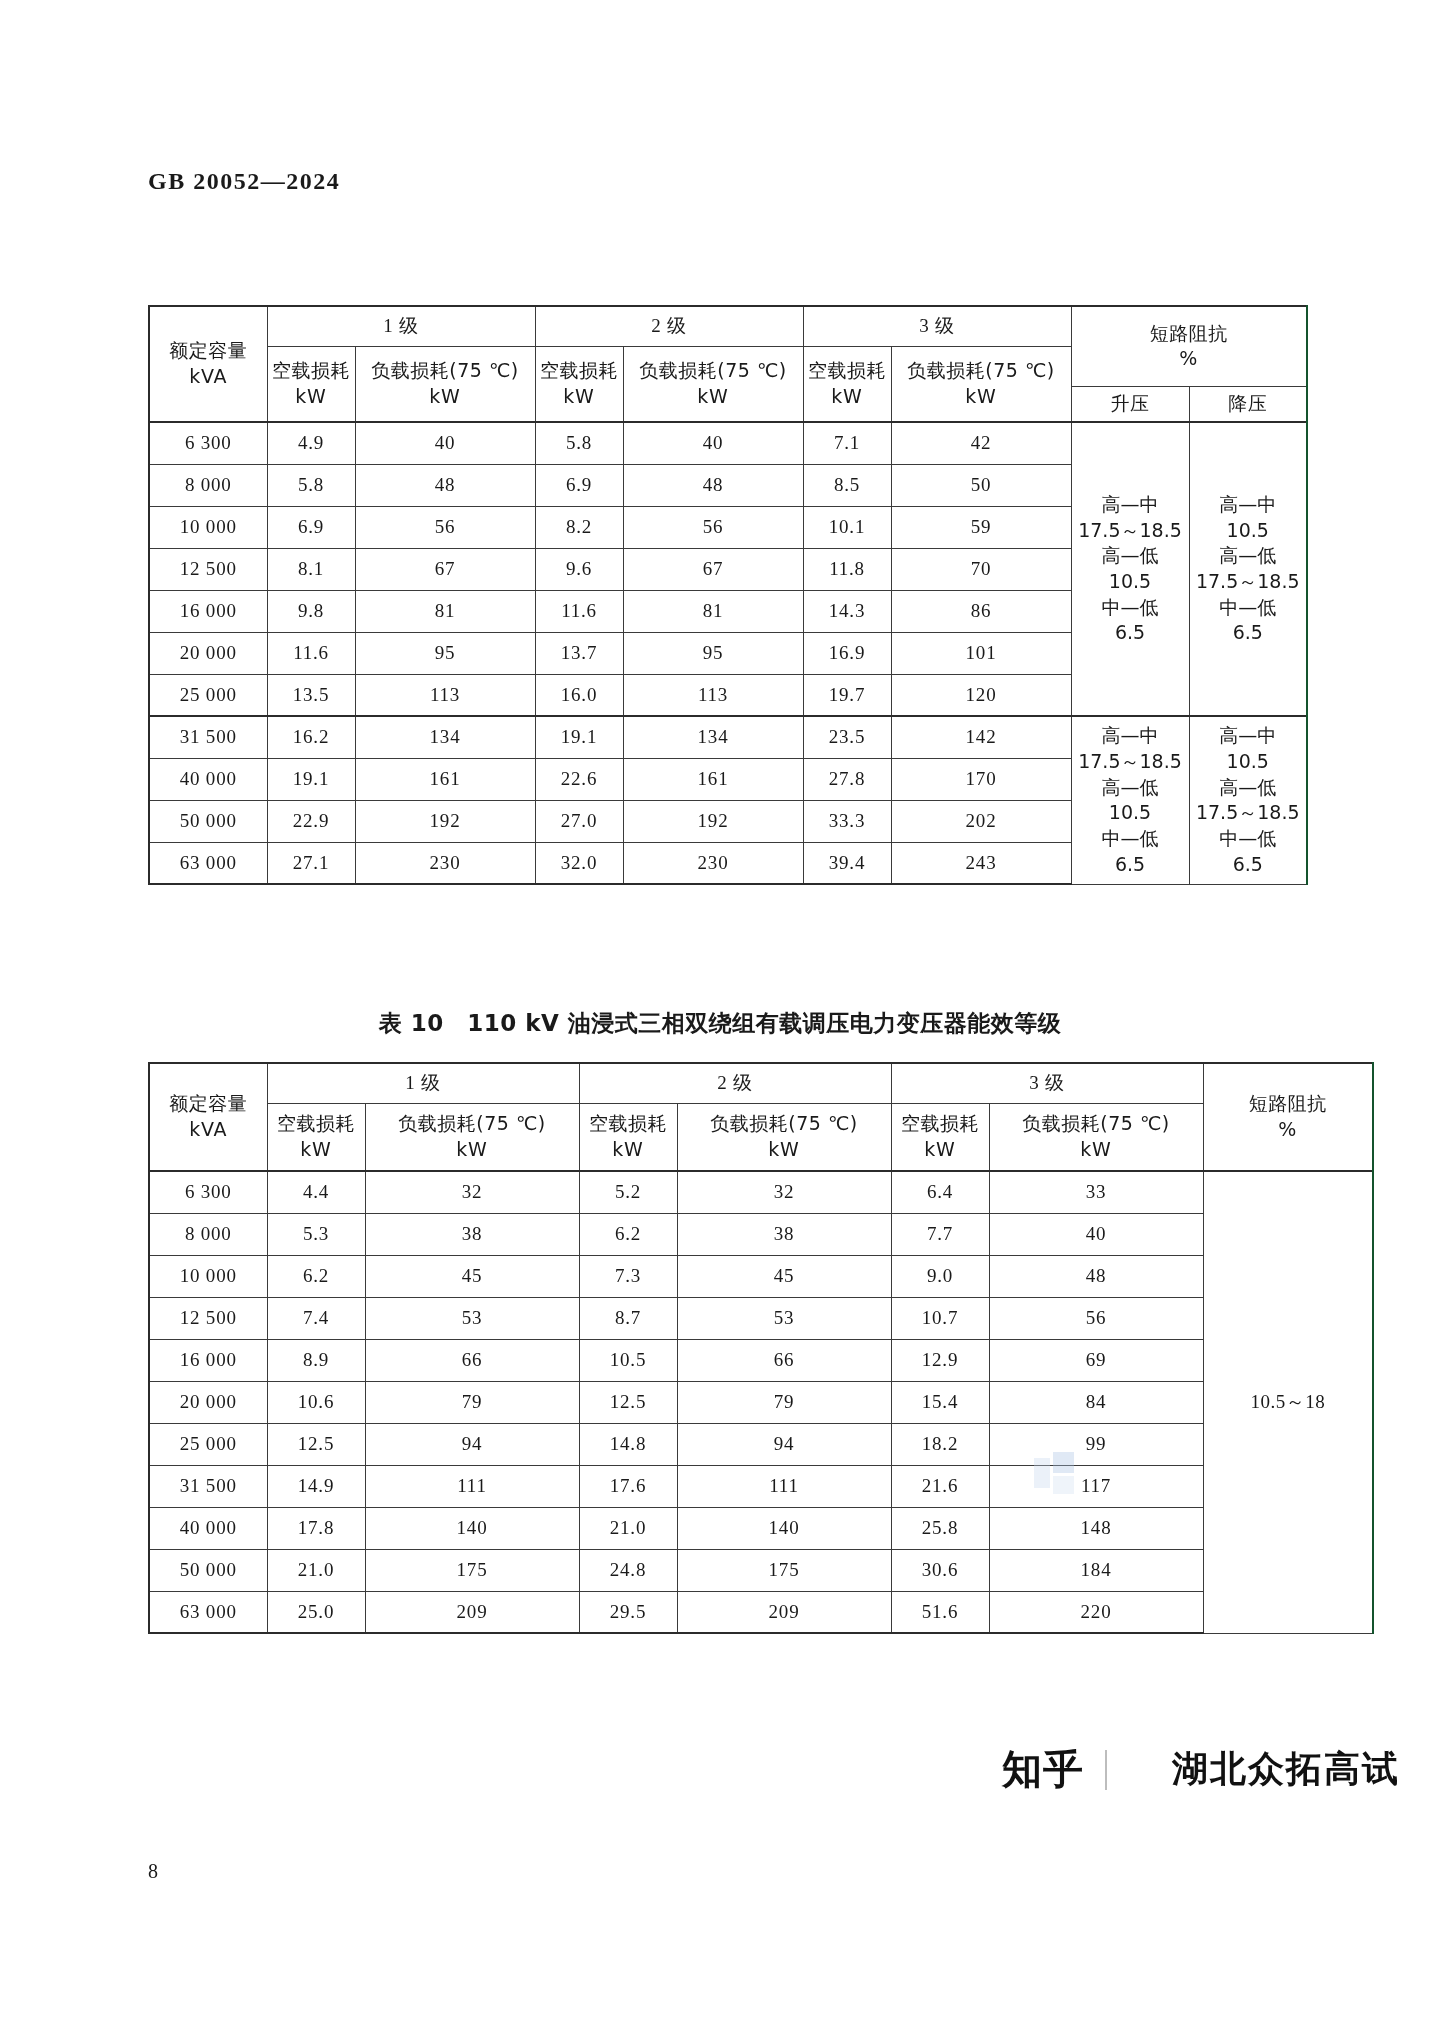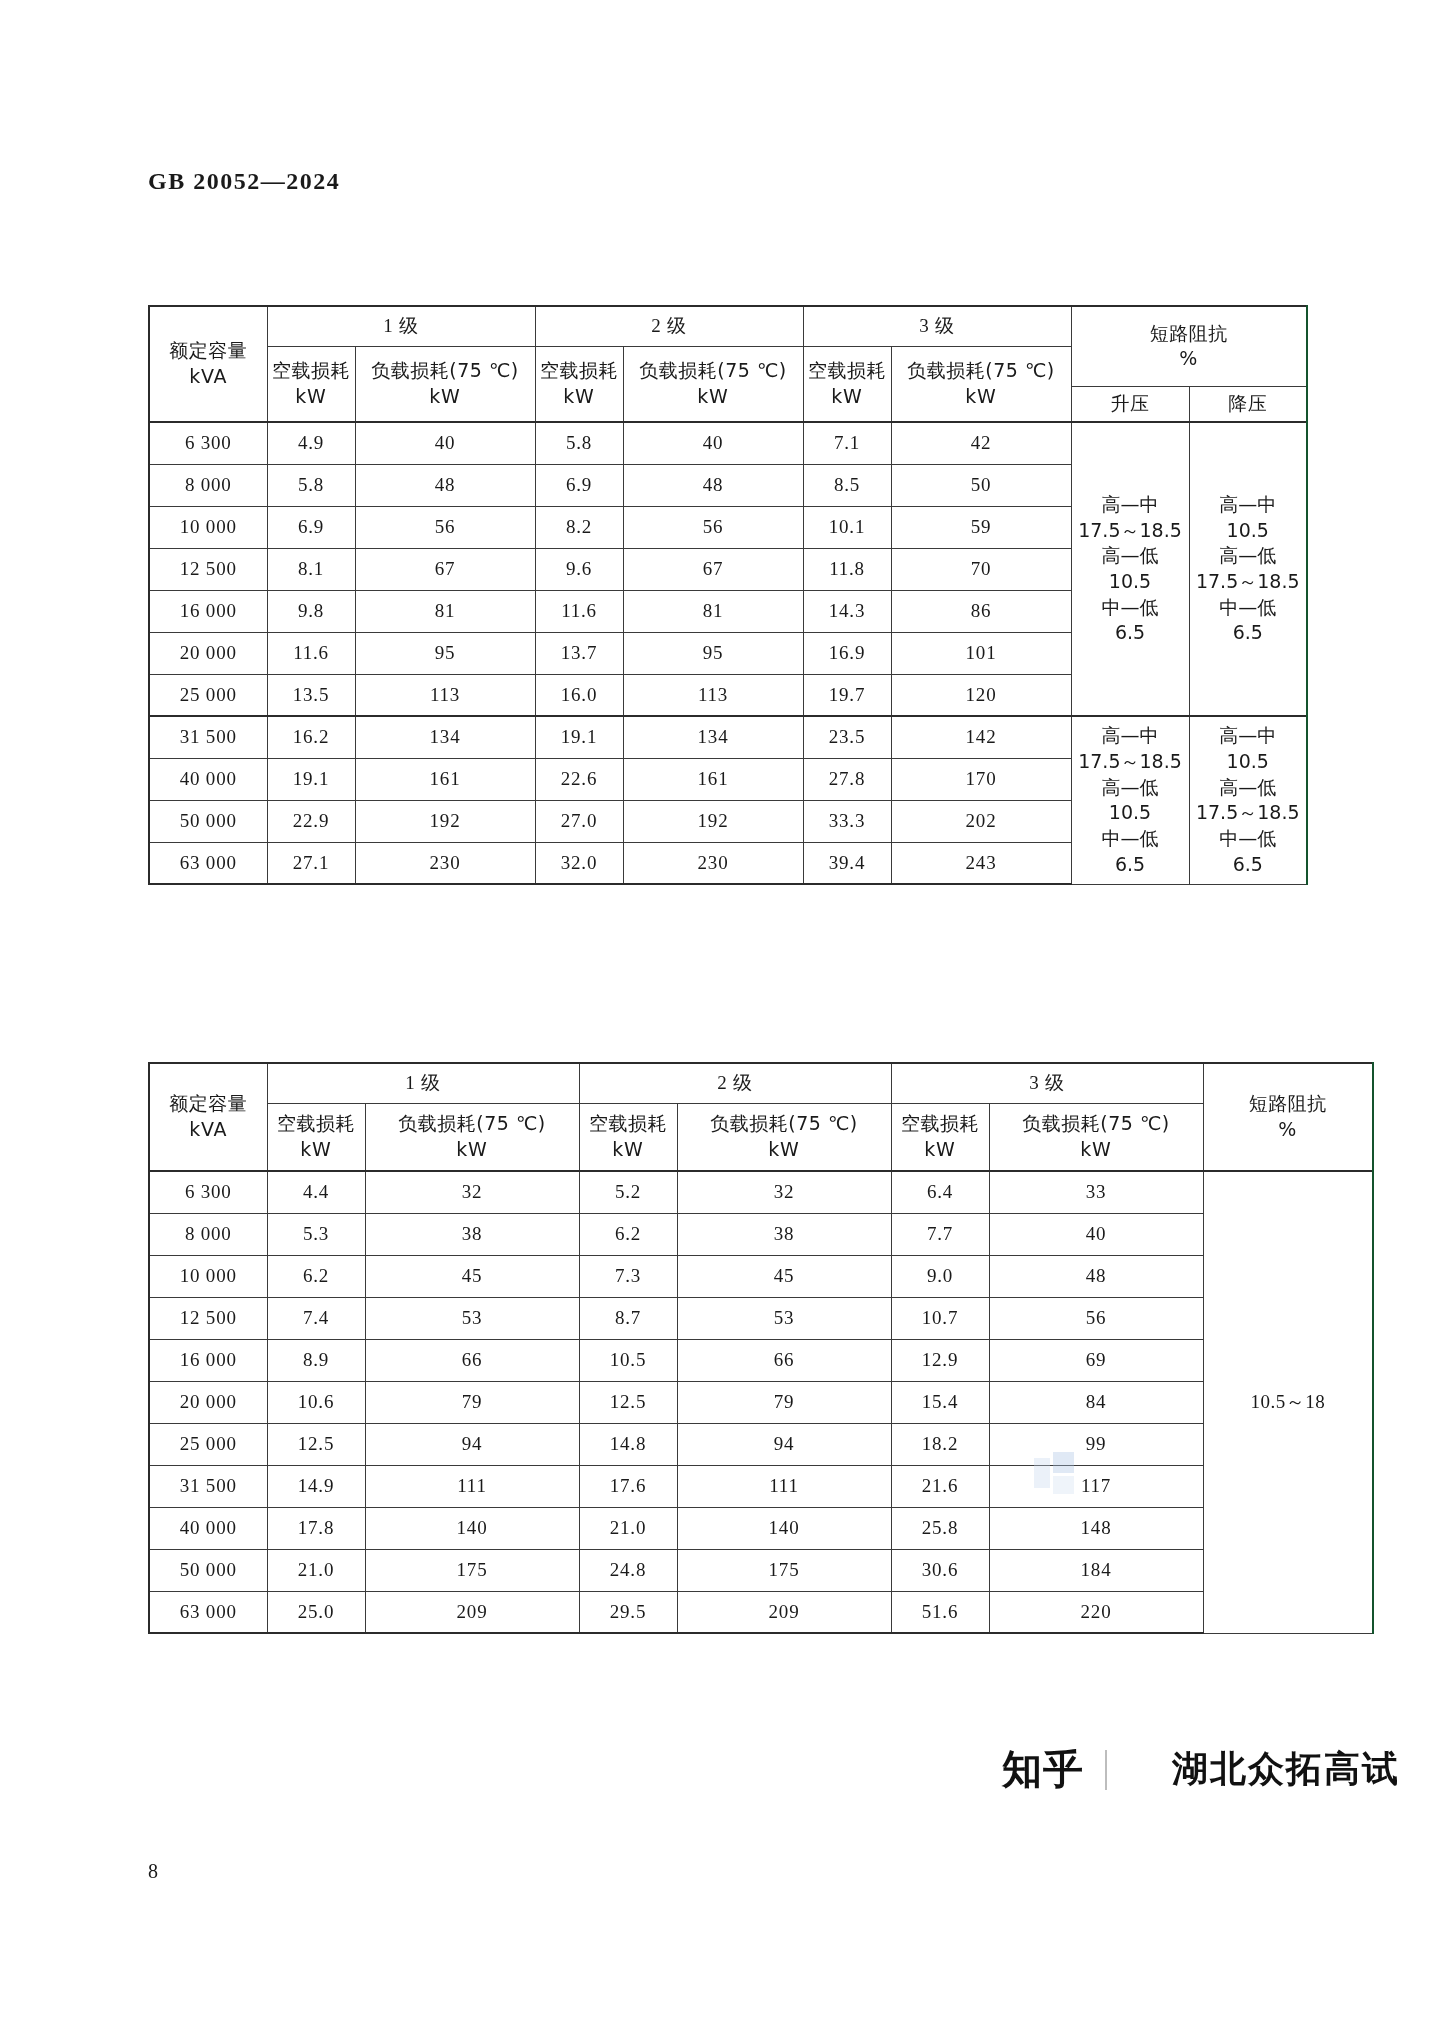--- a/index.html
+++ b/index.html
@@ -337,20 +337,21 @@
           <td class="num outer-bottom">230</td>
           <td class="num outer-bottom">32.0</td>
           <td class="num outer-bottom">230</td>
           <td class="num outer-bottom">39.4</td>
           <td class="num outer-bottom">243</td>
         </tr>
       </tbody>
     </table>
   </div>
 
+  <div class="table-title" id="title-10">表 10　110 kV 油浸式三相双绕组有载调压电力变压器能效等级</div>
 
   <div id="tbl10-wrap">
     <table class="gbtab" id="tbl10">
       <colgroup>
         <col class="c-cap">
           <col class="c-nl">
           <col class="c-ll">
         <col class="c-nl">
           <col class="c-ll">
         <col class="c-nl">

